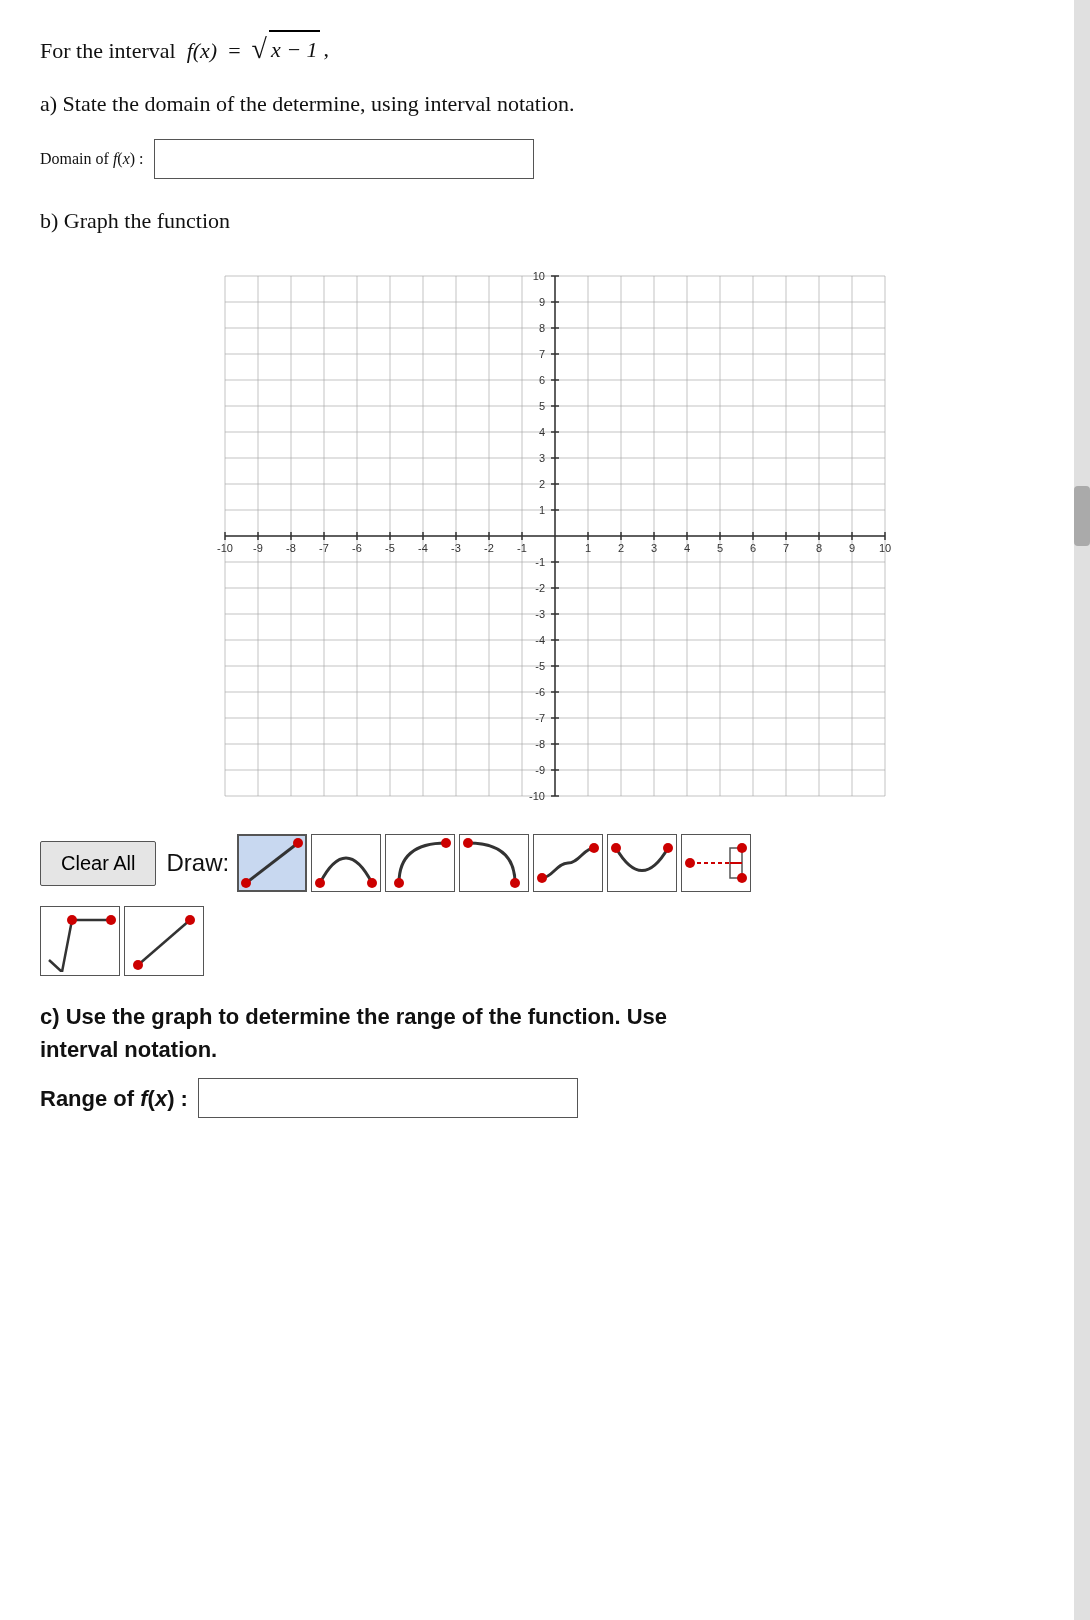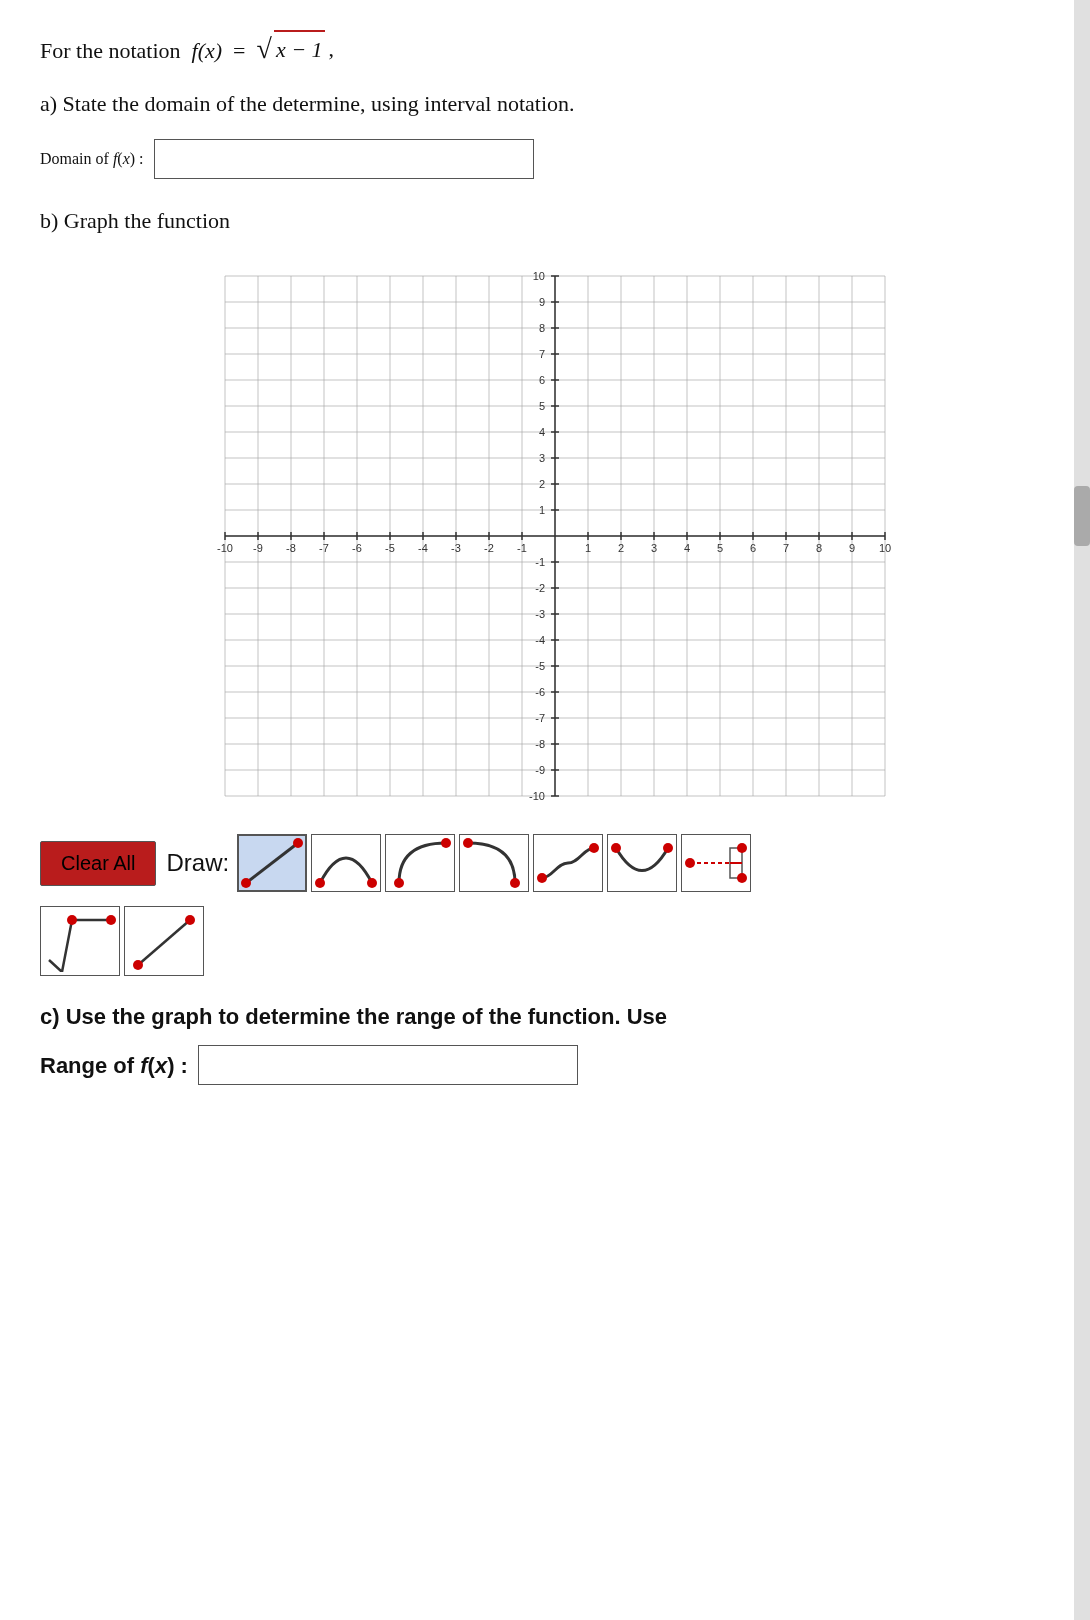--- a/index.html
+++ b/index.html
@@ -27,21 +27,21 @@
     .sqrt-wrapper {
       display: inline-flex;
       align-items: center;
       position: relative;
     }
     .sqrt-symbol {
       font-size: 28px;
       line-height: 1;
     }
     .sqrt-content {
-      border-top: 2px solid #b91c1c;
+      border-top: 2px solid #000000;
       padding: 0 2px;
       font-style: italic;
       margin-left: 2px;
     }
     .domain-row {
       display: flex;
       align-items: center;
       gap: 10px;
       margin-bottom: 24px;
       margin-top: 8px;
@@ -67,21 +67,21 @@
     
     .toolbar {
       display: flex;
       align-items: center;
       gap: 4px;
       margin-bottom: 14px;
       flex-wrap: wrap;
     }
     .clear-all-btn {
       border: 1.5px solid #555;
-      background: #b91c1c;
+      background: #e5e5e5;
       padding: 10px 20px;
       font-size: 20px;
       font-family: Arial, sans-serif;
       cursor: pointer;
       border-radius: 2px;
     }
     .draw-label {
       font-size: 24px;
       font-family: Arial, sans-serif;
       margin-left: 6px;
@@ -155,21 +155,21 @@
       background: #aaa;
       border-radius: 4px;
       position: absolute;
       top: 30%;
     }
   </style>
 </head>
 <body>
 
 <div class="problem-text">
-  <span>For the notation</span>
+  <span>For the interval</span>
   &nbsp;<span class="math-inline">f(x)</span>
   &nbsp;<span>=</span>&nbsp;
   
   <span class="function-display">
     <span class="sqrt-wrapper">
       <span class="sqrt-symbol">√</span>
       <span class="sqrt-content"><em>x</em> − 1</span>
     </span>
     <span>,</span>
   </span>
@@ -427,20 +427,21 @@
     <svg viewBox="0 0 72 62">
       <line x1="10" y1="55" x2="62" y2="10" stroke="#333" stroke-width="2.5"></line>
       <circle cx="10" cy="55" r="5" fill="#c00"></circle>
       <circle cx="62" cy="10" r="5" fill="#c00"></circle>
     </svg>
   </div>
 </div>
 
 <div class="section-c">
   <p>c) Use the graph to determine the range of the function.  Use</p>
+  <p>interval notation.</p>
   <div class="range-row">
     <span>Range of <em>f</em>(<em>x</em>) :</span>
     <span class="answer-box"></span>
   </div>
 </div>
 
 <div class="scrollbar">
   <div class="scrollbar-thumb"></div>
 </div>
 

